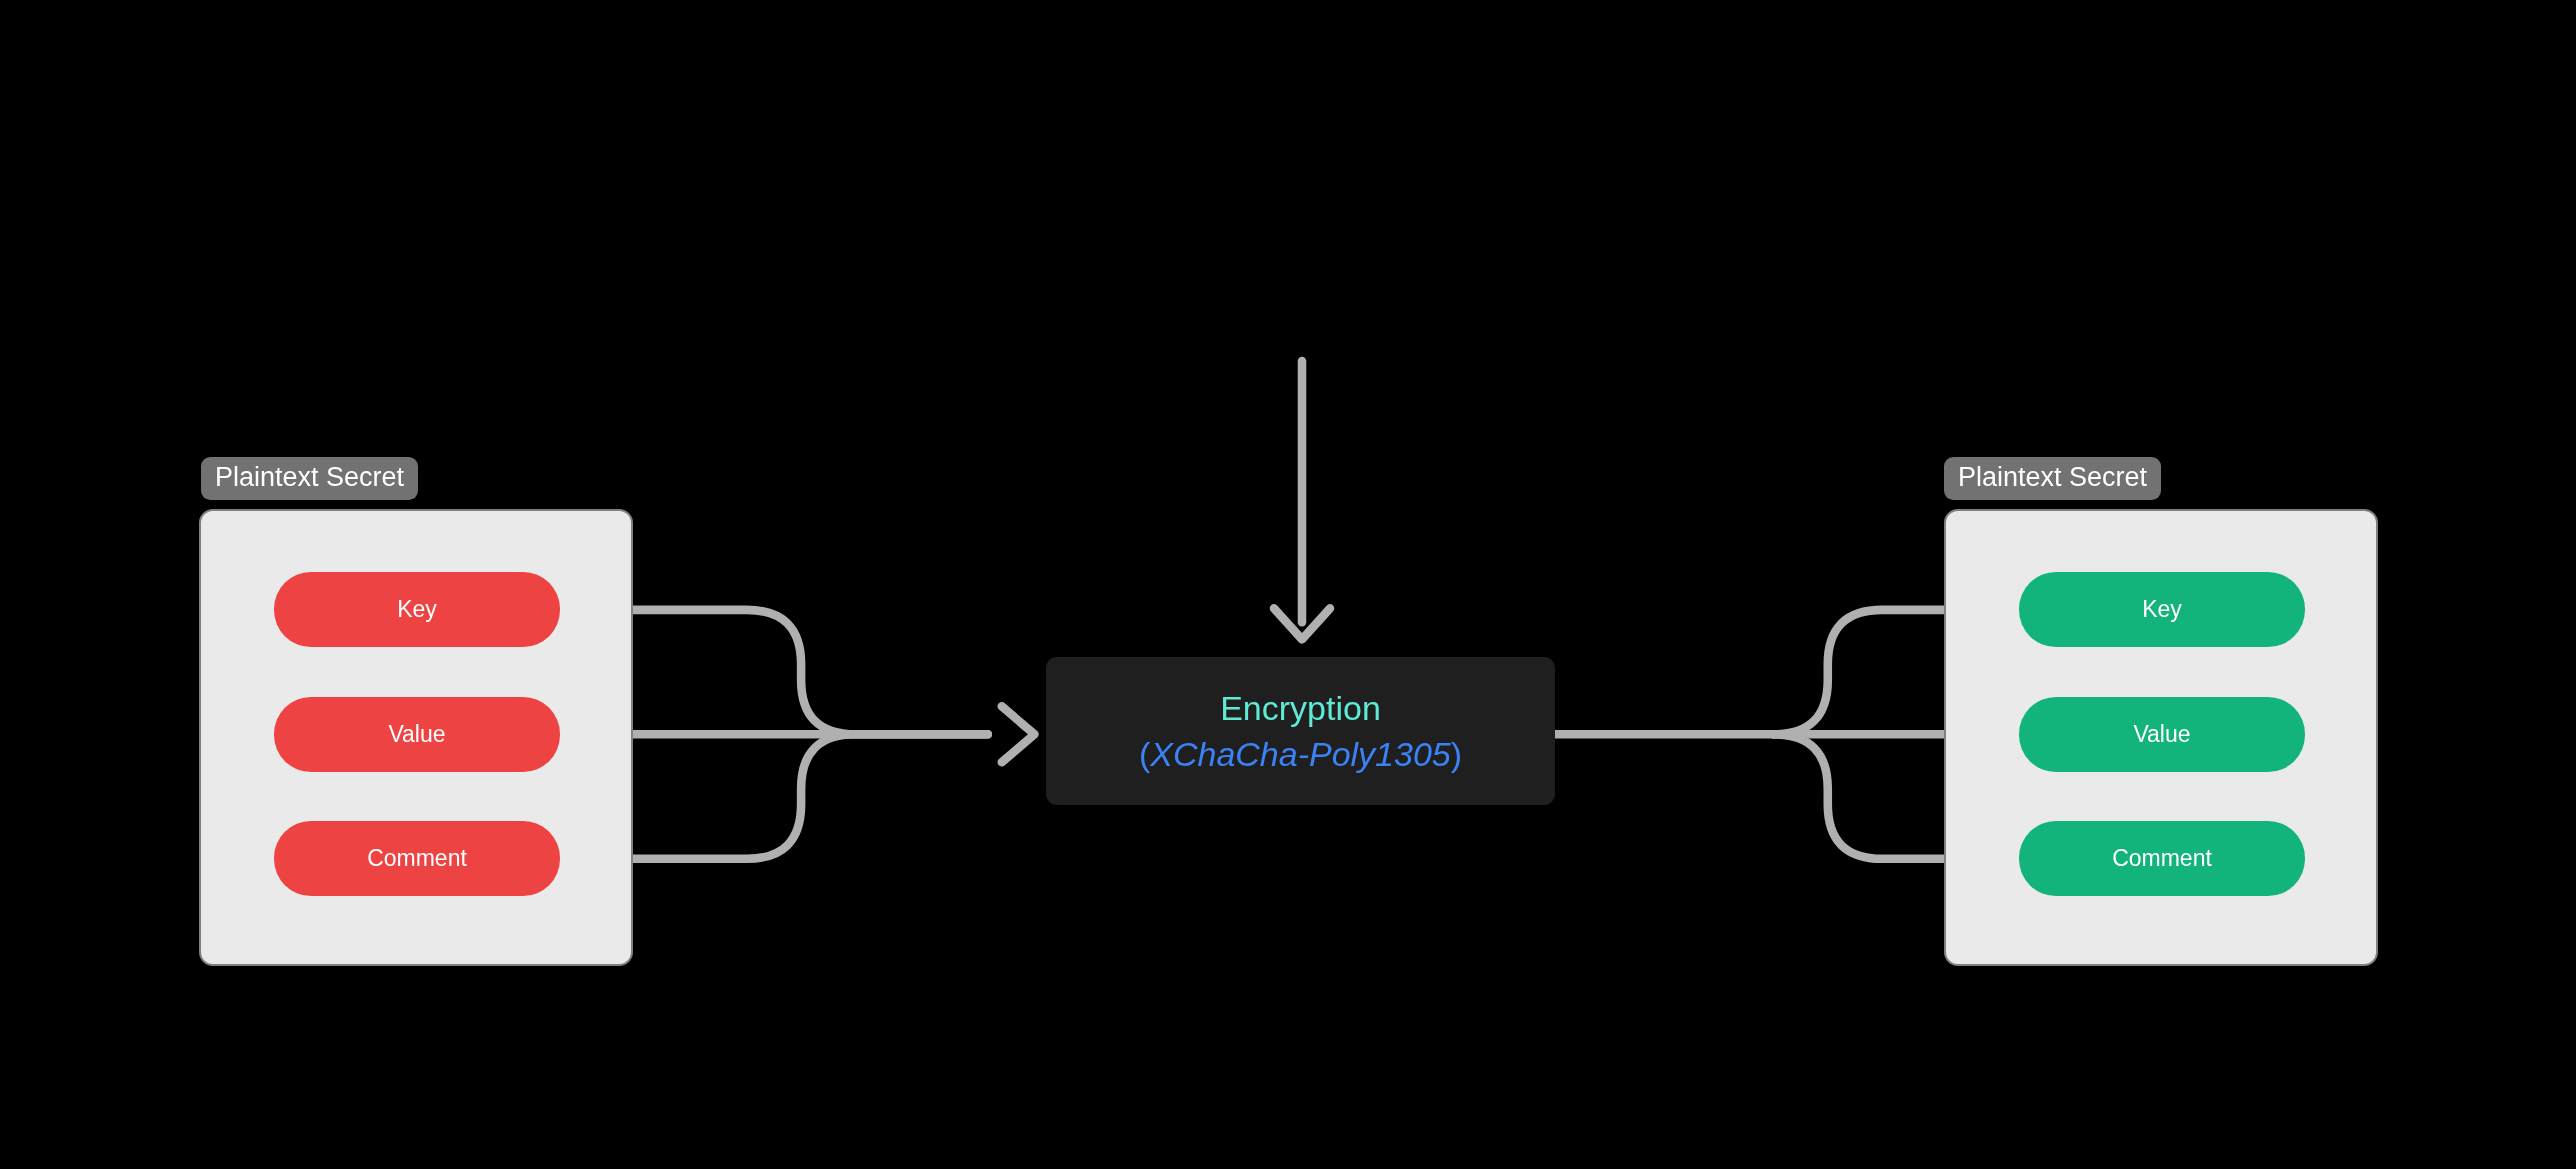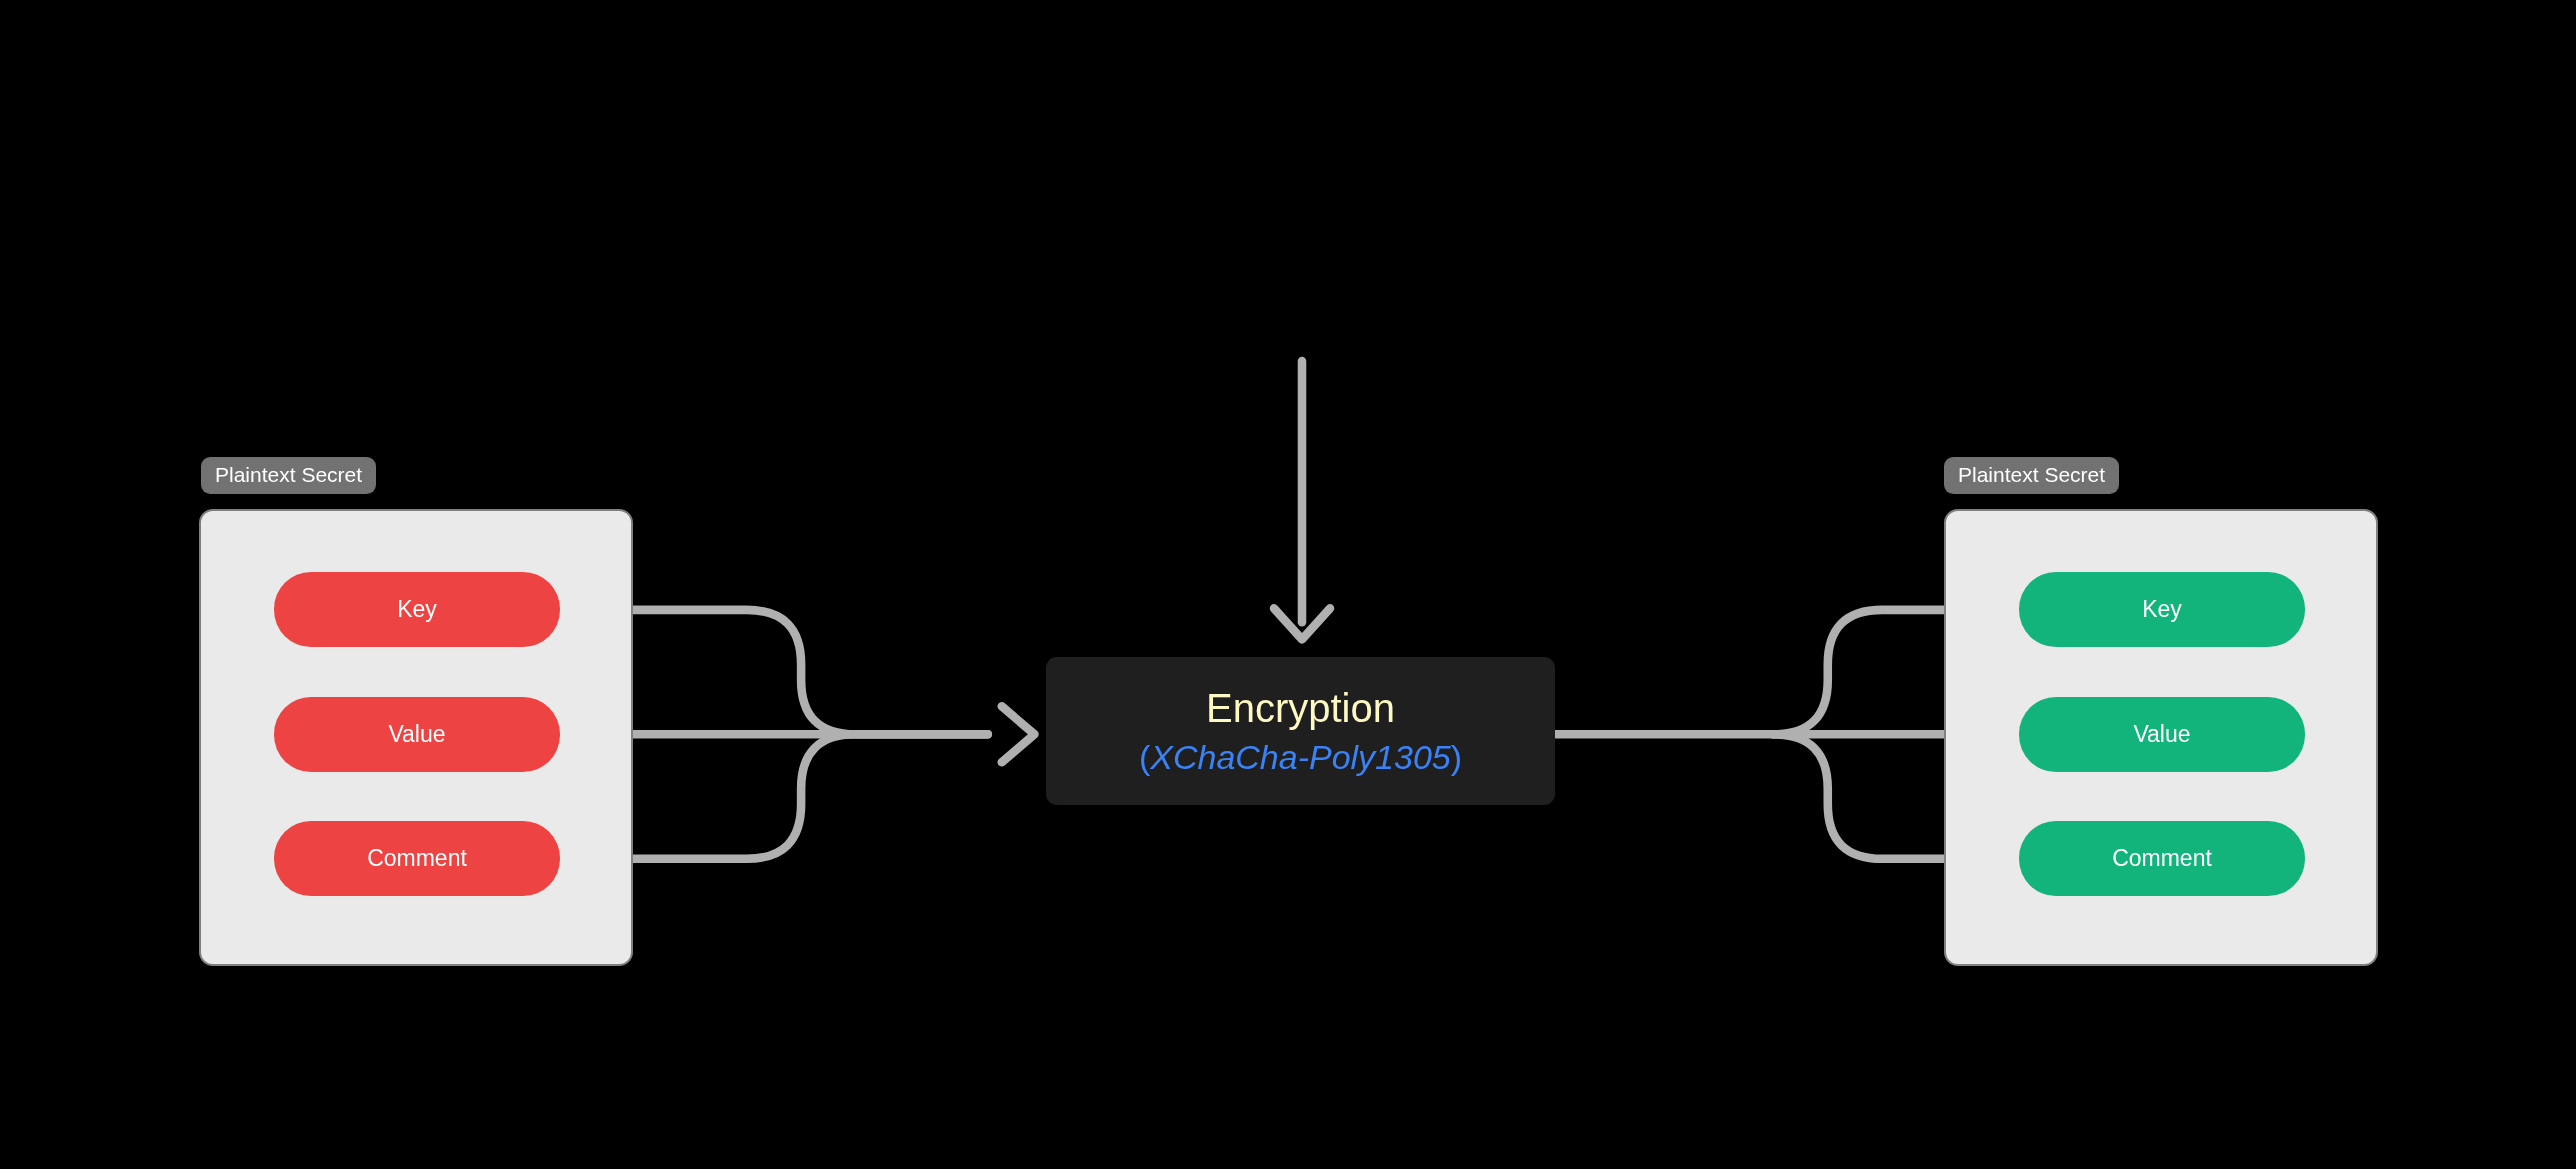--- a/index.html
+++ b/index.html
@@ -61,22 +61,22 @@
     height: 148px;
     border-radius: 11px;
     background: #1F1F1F;
     display: flex;
     flex-direction: column;
     align-items: center;
     justify-content: center;
     box-sizing: border-box;
   }
   .enc-box .line1 {
-    color: #fef9c3;
-    font-size: 40px;
+    color: #5eead4;
+    font-size: 34px;
     font-weight: 400;
     line-height: 1.0;
     margin-bottom: 12px;
     white-space: nowrap;
   }
   .enc-box .line2 {
     color: #3b82f6;
     font-size: 34px;
     font-weight: 400;
     line-height: 1.0;
@@ -96,21 +96,21 @@
   }
   .panel.left  { left: 199px;  top: 509px; width: 434px; height: 457px; }
   .panel.right { left: 1944px; top: 509px; width: 434px; height: 457px; }
 
   
   .panel-badge {
     position: absolute;
     background: #727272;
     color: #ffffff;
     border-radius: 9.3px;
-    font-size: 21px;
+    font-size: 27px;
     font-weight: 400;
     padding: 7px 14px 8.6px 14px;
     white-space: nowrap;
     box-sizing: border-box;
     line-height: 1;
   }
   .panel-badge.left  { left: 201px;  top: 457px; }
   .panel-badge.right { left: 1944px; top: 457px; }
 
   

